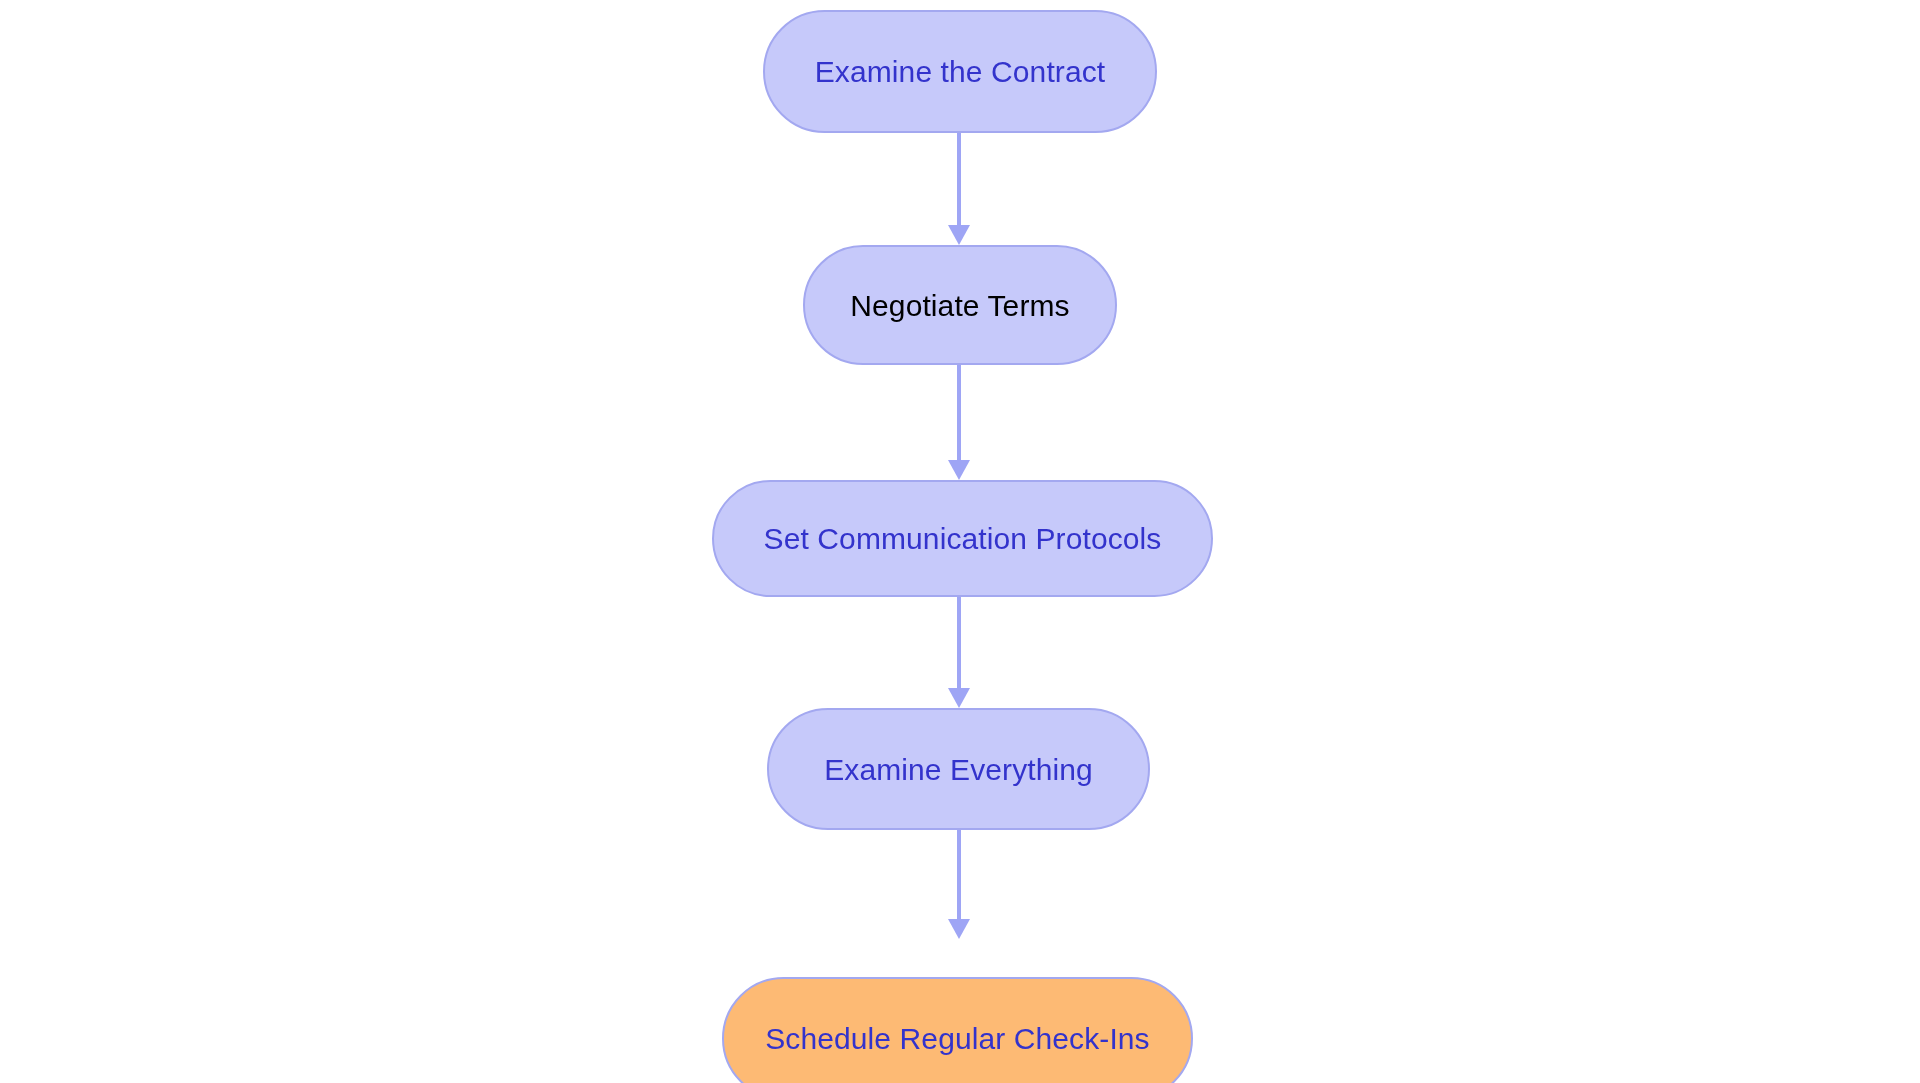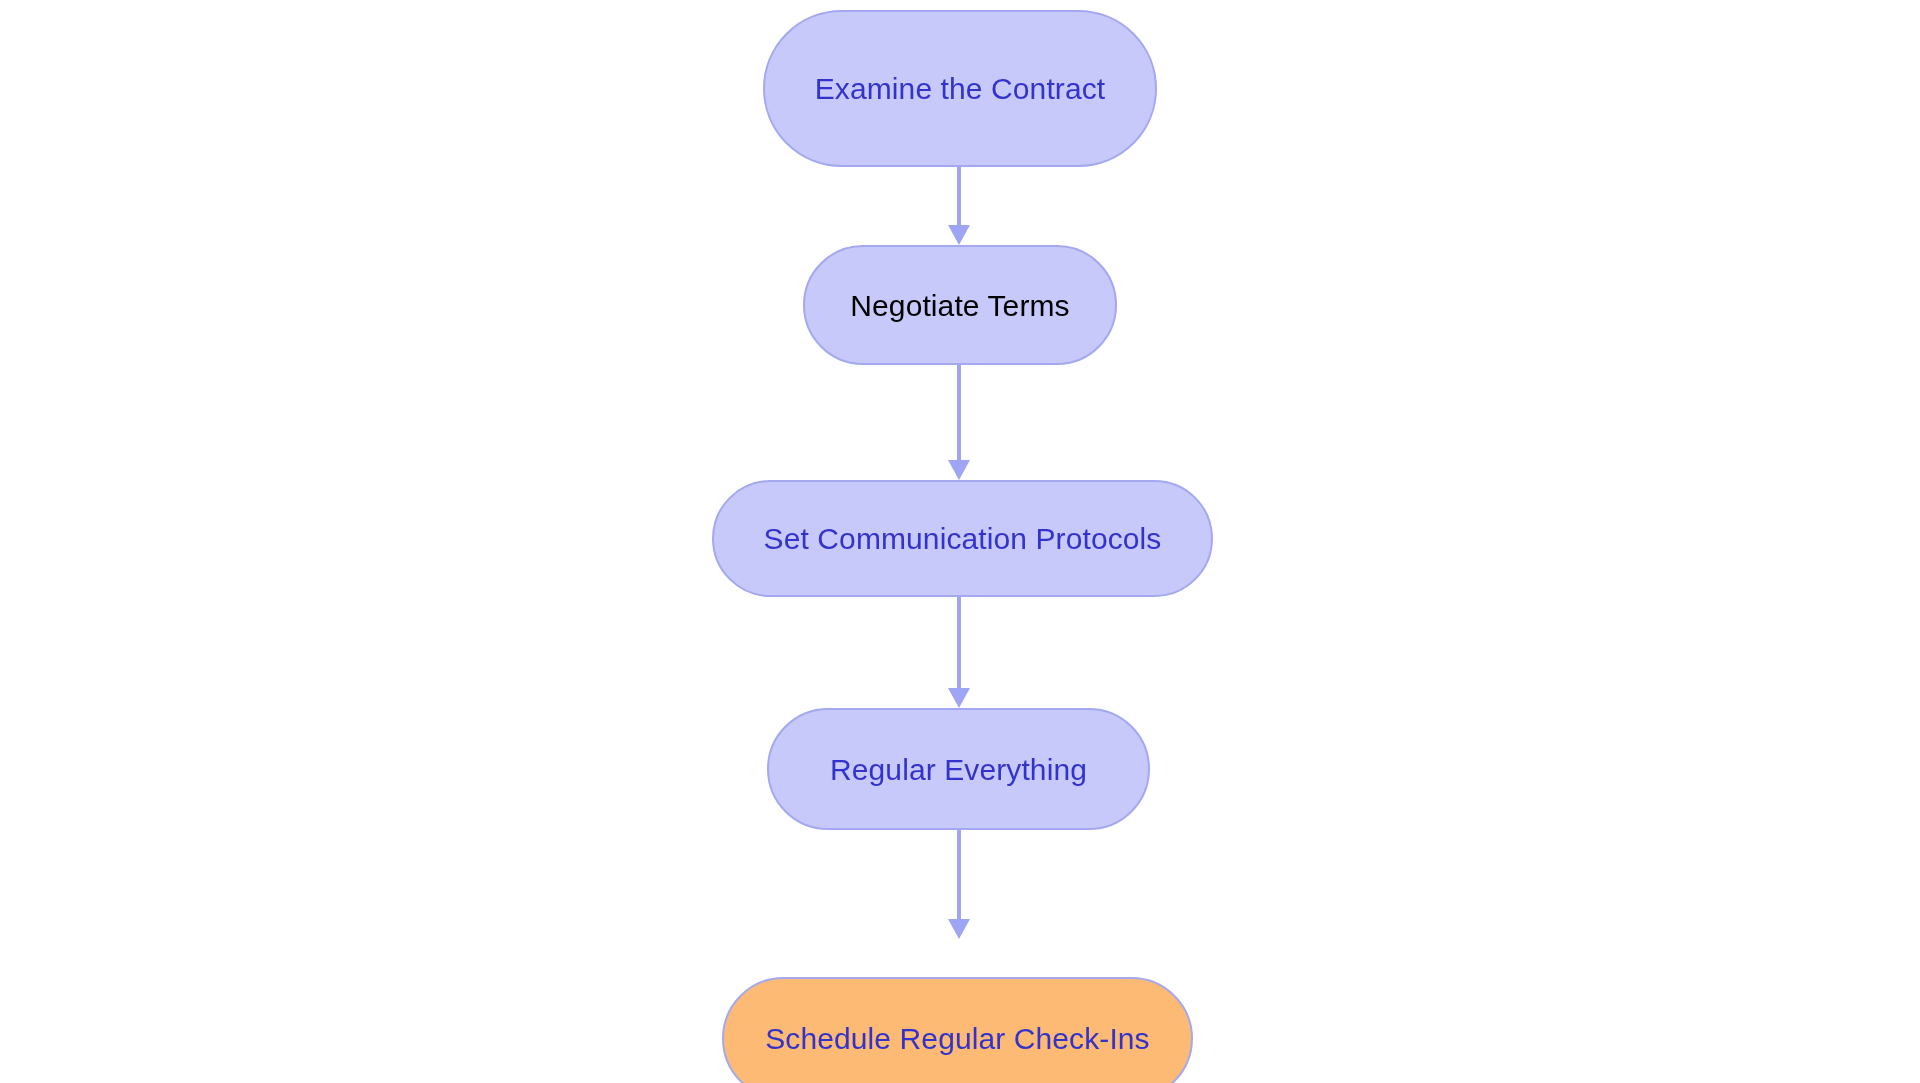--- a/index.html
+++ b/index.html
@@ -59,30 +59,30 @@
         <line x1="959" y1="365" x2="959" y2="461" stroke="#9ea5f5" stroke-width="4"></line>
         <polygon points="948,460 970,460 959,480" fill="#9ea5f5"></polygon>
         <line x1="959" y1="597" x2="959" y2="689" stroke="#9ea5f5" stroke-width="4"></line>
         <polygon points="948,688 970,688 959,708" fill="#9ea5f5"></polygon>
         <line x1="959" y1="830" x2="959" y2="920" stroke="#9ea5f5" stroke-width="4"></line>
         <polygon points="948,919 970,919 959,939" fill="#9ea5f5"></polygon>
       </g>
   </svg>
 
   <div id="node-layer">
-      <div class="flow-node" style="left: 763px; top: 10px; width: 394px; height: 157px; background: rgb(198, 201, 250); border-color: rgb(163, 168, 240);">
+      <div class="flow-node" style="left: 763px; top: 10px; width: 394px; height: 123px; background: rgb(198, 201, 250); border-color: rgb(163, 168, 240);">
         <span class="flow-node-label" style="color: rgb(51, 51, 204);">Examine the Contract</span>
       </div>
       <div class="flow-node" style="left: 803px; top: 245px; width: 314px; height: 120px; background: rgb(198, 201, 250); border-color: rgb(163, 168, 240);">
         <span class="flow-node-label" style="color: #000000;">Negotiate Terms</span>
       </div>
       <div class="flow-node" style="left: 712px; top: 480px; width: 501px; height: 117px; background: rgb(198, 201, 250); border-color: rgb(163, 168, 240);">
         <span class="flow-node-label" style="color: rgb(51, 51, 204);">Set Communication Protocols</span>
       </div>
       <div class="flow-node" style="left: 767px; top: 708px; width: 383px; height: 122px; background: rgb(198, 201, 250); border-color: rgb(163, 168, 240);">
-        <span class="flow-node-label" style="color: rgb(51, 51, 204);">Regular Everything</span>
+        <span class="flow-node-label" style="color: rgb(51, 51, 204);">Examine Everything</span>
       </div>
       <div class="flow-node" style="left: 722px; top: 939px; width: 471px; height: 123px; background: #fdba74; border-color: rgb(163, 168, 240); margin-top: 38px;">
         <span class="flow-node-label" style="color: rgb(51, 51, 204);">Schedule Regular Check-Ins</span>
       </div>
     </div>
 
 </div>
 
 </body></html>

